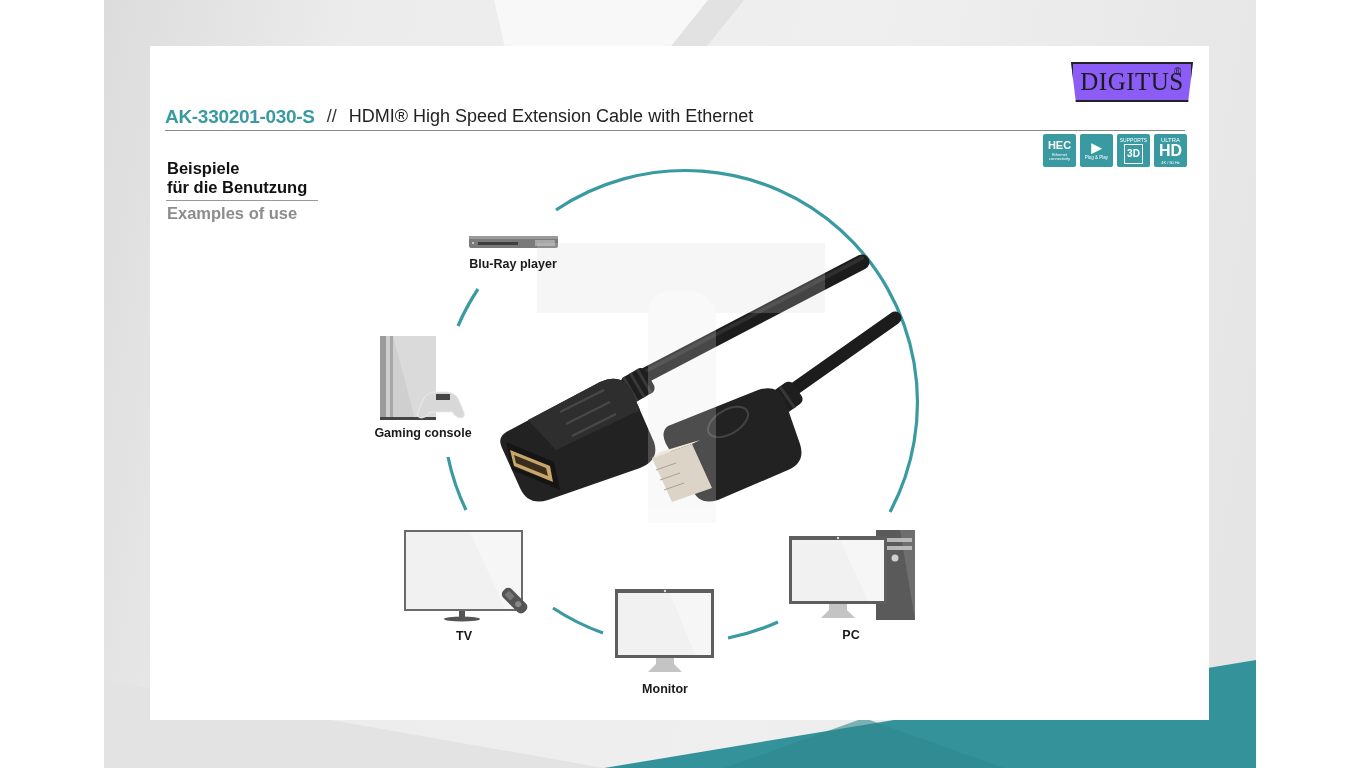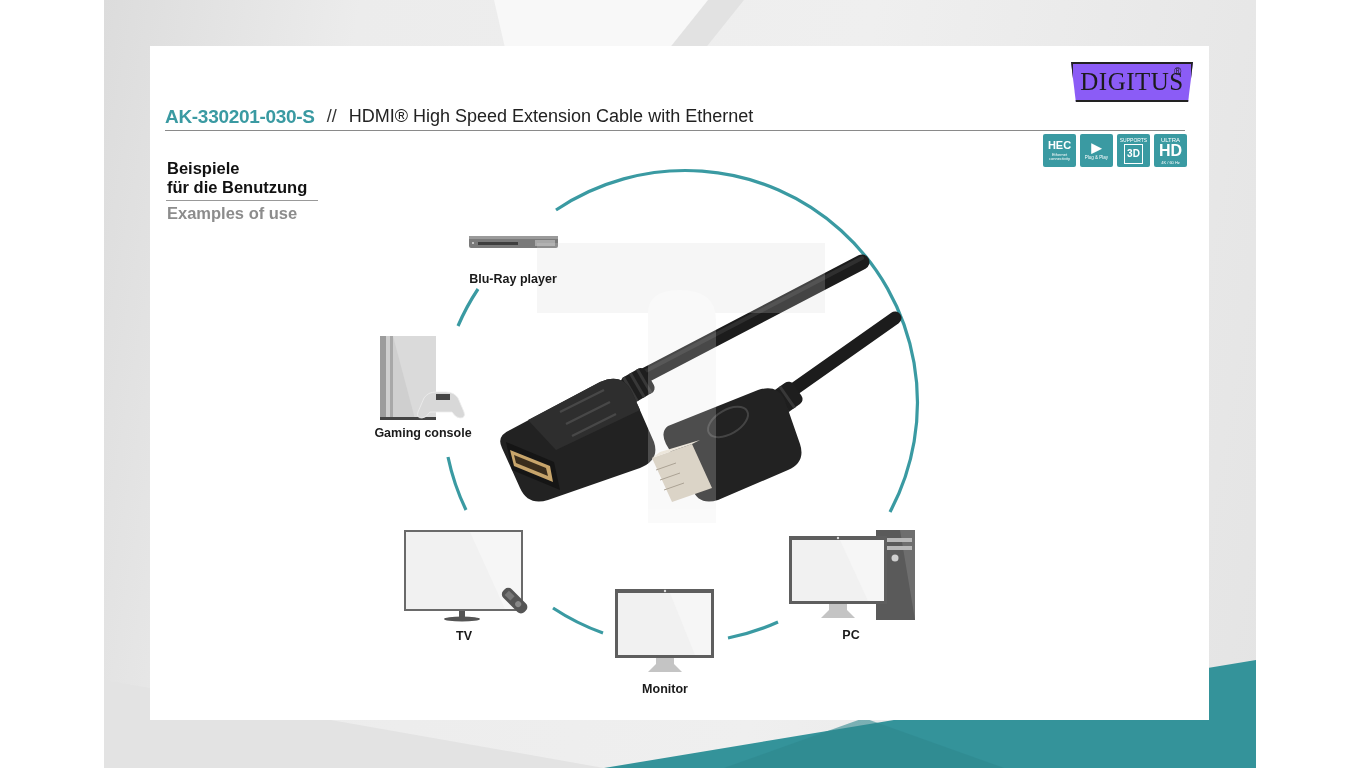--- a/index.html
+++ b/index.html
@@ -197,17 +197,17 @@
     <path d="M 652 458 L 660 452 L 700 440 L 692 444 Z" fill="#efe7d8"></path>
     <path d="M 656 470 l 20 -7 M 660 480 l 20 -7 M 664 490 l 20 -7" stroke="#9a8f7d" stroke-width="1"></path>
   </g>
 
   <g opacity="0.22">
     <rect x="537" y="243" width="288" height="70" fill="#d8d8d8"></rect>
     <path d="M 648 313 Q 648 290 680 290 Q 716 290 716 320 L 716 523 L 648 523 Z" fill="#e6e6e6"></path>
   </g>
 </svg>
 
-<div class="dev-label" style="left:513px; top:272px;">Blu-Ray player</div>
+<div class="dev-label" style="left:513px; top:257px;">Blu-Ray player</div>
 <div class="dev-label" style="left:423px; top:426px;">Gaming console</div>
 <div class="dev-label" style="left:464px; top:629px;">TV</div>
 <div class="dev-label" style="left:665px; top:682px;">Monitor</div>
 <div class="dev-label" style="left:851px; top:628px;">PC</div>
 
 </body></html>

